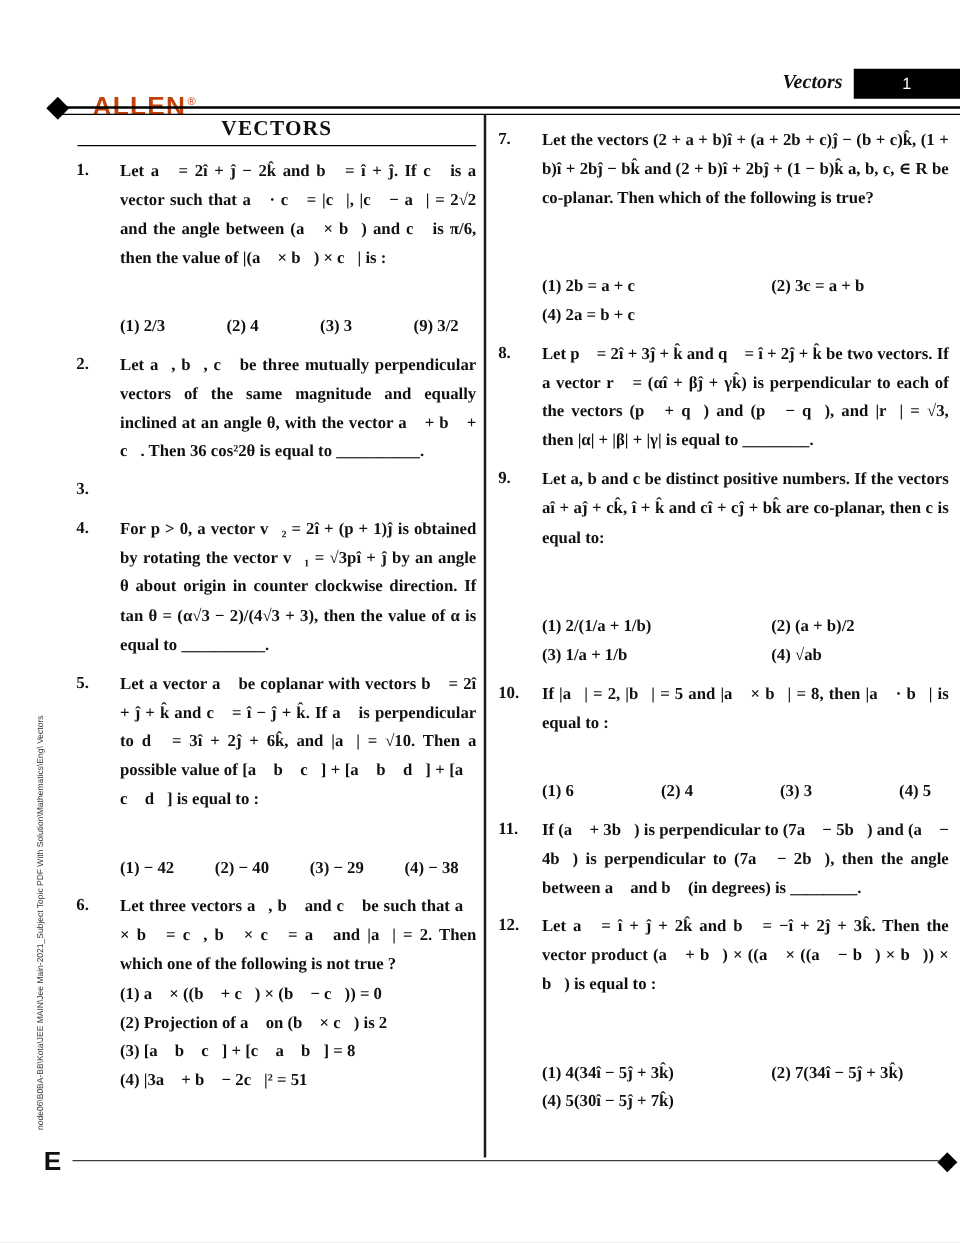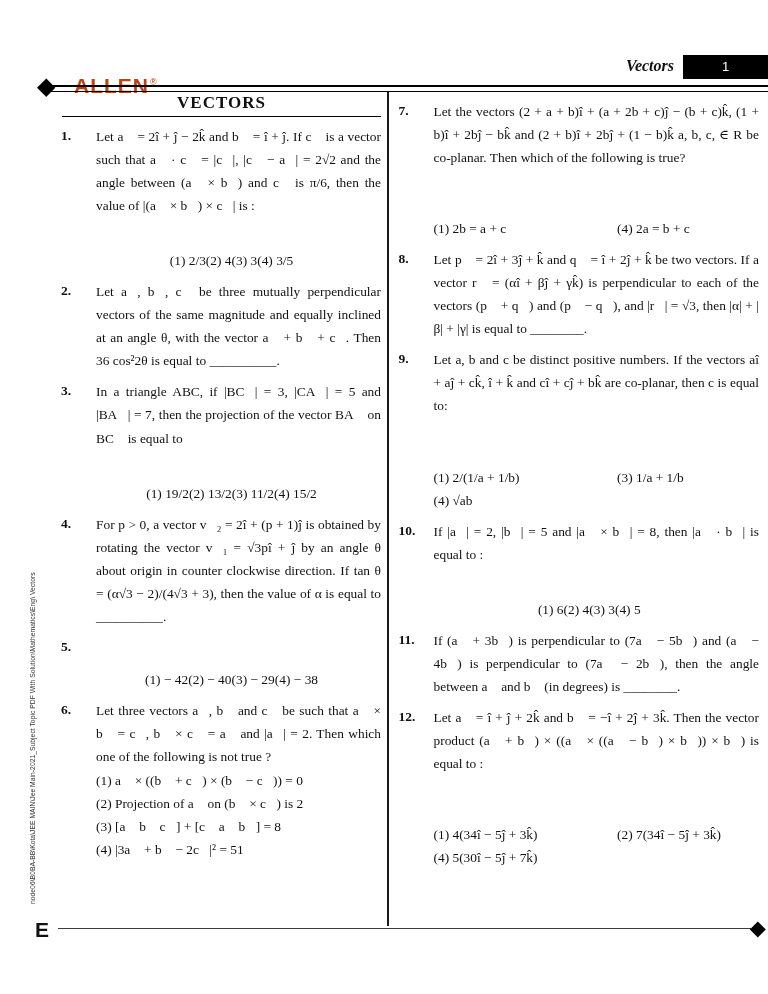--- a/index.html
+++ b/index.html
@@ -23,23 +23,23 @@
   .columns { position:absolute; left:60px; right:3px; top:92px; bottom:68px; display:flex; }
   .col-left  { width:327px; display:flex; flex-direction:column; }
   .divider   { width:1.5px; background:#1a1a1a; flex:none; }
   .col-right { flex:1; padding-left:9px; display:flex; flex-direction:column; }
 
   .title { margin:1px 6px 0 2px; text-align:center; font-weight:bold; font-size:17px; letter-spacing:1px;
     border-bottom:1.5px solid #000; padding-bottom:3px; }
 
   .question { display:flex; margin-top:8px; }
   .q-num  { flex:none; width:35px; font-weight:bold; font-size:13.5px; line-height:1.7; padding-left:1px; }
-  .q-body { flex:1; font-size:13.4px; line-height:1.72; text-align:justify; padding-right:6px; }
+  .q-body { flex:1; font-size:13.4px; line-height:1.72; text-align:justify; padding-right:6px;font-weight:bold; }
   .q-options { margin-top:1px; }
-  .q-options.layout-row   { display:flex; justify-content:center; padding-right:14px;margin-top:32px; }
+  .q-options.layout-row   { display:flex; justify-content:space-between; padding-right:14px;margin-top:32px; }
   .q-options.layout-grid2 { display:grid; grid-template-columns:1.25fr 1fr; column-gap:6px;margin-top:48px; }
   .q-options.layout-stack .option { display:block; }
   .option { white-space:nowrap; }
 
   
   .footer-rule { position:absolute; left:58px; right:17px; bottom:65px; height:1.5px; background:#3c3c3c; }
   .edition { position:absolute; left:35px; bottom:52px; font-family:"Liberation Sans","DejaVu Sans",sans-serif; font-weight:bold; font-size:21px; }
   .footer-diamond { position:absolute; right:2px; bottom:55px; font-size:21px; line-height:1; color:#000; }
 
   
@@ -65,57 +65,49 @@
       <h1 class="title">VECTORS</h1>
       <div id="col-left">
   <div class="question">
     <span class="q-num">1.</span>
     <div class="q-body">
       <div class="q-text">Let a⃗ = 2î + ĵ − 2k̂ and b⃗ = î + ĵ. If c⃗ is a vector such that a⃗ · c⃗ = |c⃗|, |c⃗ − a⃗| = 2√2 and the angle between (a⃗ × b⃗) and c⃗ is π/6, then the value of |(a⃗ × b⃗) × c⃗| is :</div>
       <div class="q-options layout-row">
                 <span class="option">(1) 2/3</span>
                 <span class="option">(2) 4</span>
                 <span class="option">(3) 3</span>
-                <span class="option">(4) 3/5</span>
+                <span class="option">(9) 3/2</span>
               </div>
     </div>
   </div>
 
   <div class="question">
     <span class="q-num">2.</span>
     <div class="q-body">
       <div class="q-text">Let a⃗, b⃗, c⃗ be three mutually perpendicular vectors of the same magnitude and equally inclined at an angle θ, with the vector a⃗ + b⃗ + c⃗. Then 36 cos²2θ is equal to __________.</div>
 
     </div>
   </div>
 
   <div class="question">
     <span class="q-num">3.</span>
-    <div class="q-body">
-      <div class="q-text">In a triangle ABC, if |BC⃗| = 3, |CA⃗| = 5 and |BA⃗| = 7, then the projection of the vector BA⃗ on BC⃗ is equal to</div>
-      <div class="q-options layout-row">
-                <span class="option">(1) 19/2</span>
-                <span class="option">(2) 13/2</span>
-                <span class="option">(3) 11/2</span>
-                <span class="option">(4) 15/2</span>
-              </div>
-    </div>
   </div>
 
   <div class="question">
     <span class="q-num">4.</span>
     <div class="q-body">
       <div class="q-text">For p &gt; 0, a vector v⃗₂ = 2î + (p + 1)ĵ is obtained by rotating the vector v⃗₁ = √3pî + ĵ by an angle θ about origin in counter clockwise direction. If tan θ = (α√3 − 2)/(4√3 + 3), then the value of α is equal to __________.</div>
 
     </div>
   </div>
 
   <div class="question">
     <span class="q-num">5.</span>
     <div class="q-body">
+      <div class="q-text">Let a vector a⃗ be coplanar with vectors b⃗ = 2î + ĵ + k̂ and c⃗ = î − ĵ + k̂. If a⃗ is perpendicular to d⃗ = 3î + 2ĵ + 6k̂, and |a⃗| = √10. Then a possible value of [a⃗ b⃗ c⃗] + [a⃗ b⃗ d⃗] + [a⃗ c⃗ d⃗] is equal to :</div>
       <div class="q-options layout-row">
                 <span class="option">(1) − 42</span>
                 <span class="option">(2) − 40</span>
                 <span class="option">(3) − 29</span>
                 <span class="option">(4) − 38</span>
               </div>
     </div>
   </div>
 
   <div class="question">
@@ -134,39 +126,41 @@
     </section>
     <div class="divider"></div>
     <section class="col-right">
       <div id="col-right">
   <div class="question">
     <span class="q-num">7.</span>
     <div class="q-body">
       <div class="q-text">Let the vectors (2 + a + b)î + (a + 2b + c)ĵ − (b + c)k̂, (1 + b)î + 2bĵ − bk̂ and (2 + b)î + 2bĵ + (1 − b)k̂  a, b, c, ∈ R be co-planar. Then which of the following is true?</div>
       <div class="q-options layout-grid2">
                 <span class="option">(1) 2b = a + c</span>
+                <span class="option">(2) 3c = a + b</span>
                 <span class="option">(4) 2a = b + c</span>
               </div>
     </div>
   </div>
 
   <div class="question">
     <span class="q-num">8.</span>
     <div class="q-body">
       <div class="q-text">Let p⃗ = 2î + 3ĵ + k̂ and q⃗ = î + 2ĵ + k̂ be two vectors. If a vector r⃗ = (αî + βĵ + γk̂) is perpendicular to each of the vectors (p⃗ + q⃗) and (p⃗ − q⃗), and |r⃗| = √3, then |α| + |β| + |γ| is equal to ________.</div>
 
     </div>
   </div>
 
   <div class="question">
     <span class="q-num">9.</span>
     <div class="q-body">
       <div class="q-text">Let a, b and c be distinct positive numbers. If the vectors aî + aĵ + ck̂, î + k̂ and cî + cĵ + bk̂ are co-planar, then c is equal to:</div>
       <div class="q-options layout-grid2">
                 <span class="option">(1) 2/(1/a + 1/b)</span>
+                <span class="option">(2) (a + b)/2</span>
                 <span class="option">(3) 1/a + 1/b</span>
                 <span class="option">(4) √ab</span>
               </div>
     </div>
   </div>
 
   <div class="question">
     <span class="q-num">10.</span>
     <div class="q-body">
       <div class="q-text">If |a⃗| = 2, |b⃗| = 5 and |a⃗ × b⃗| = 8, then |a⃗ · b⃗| is equal to :</div>

